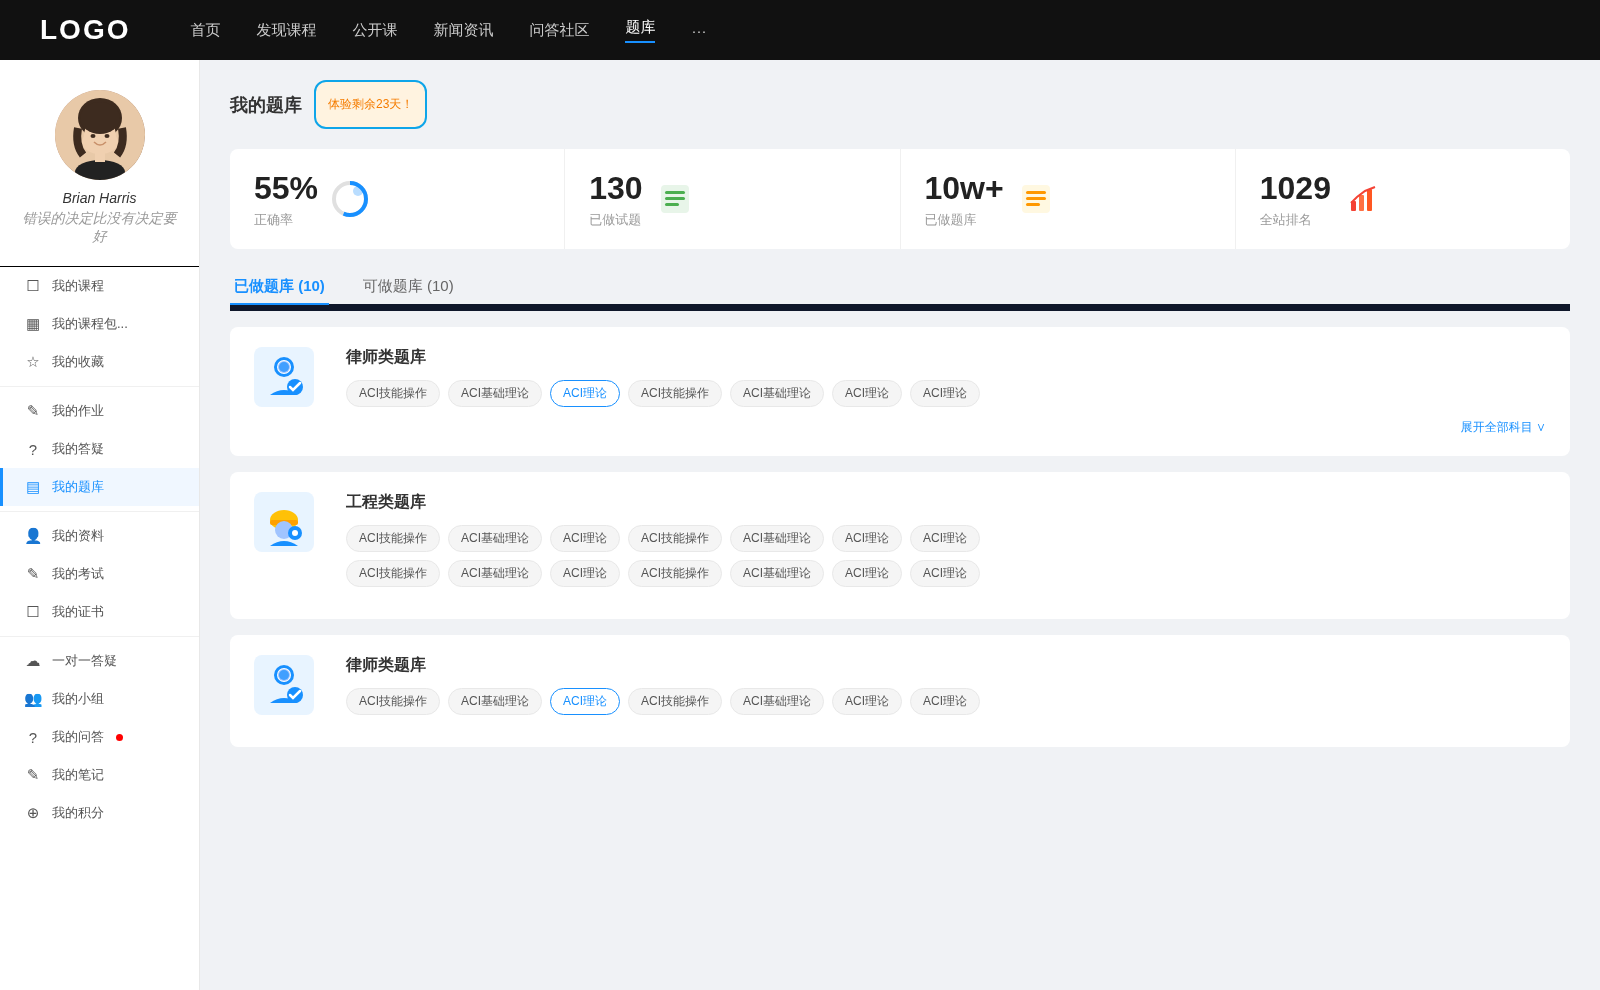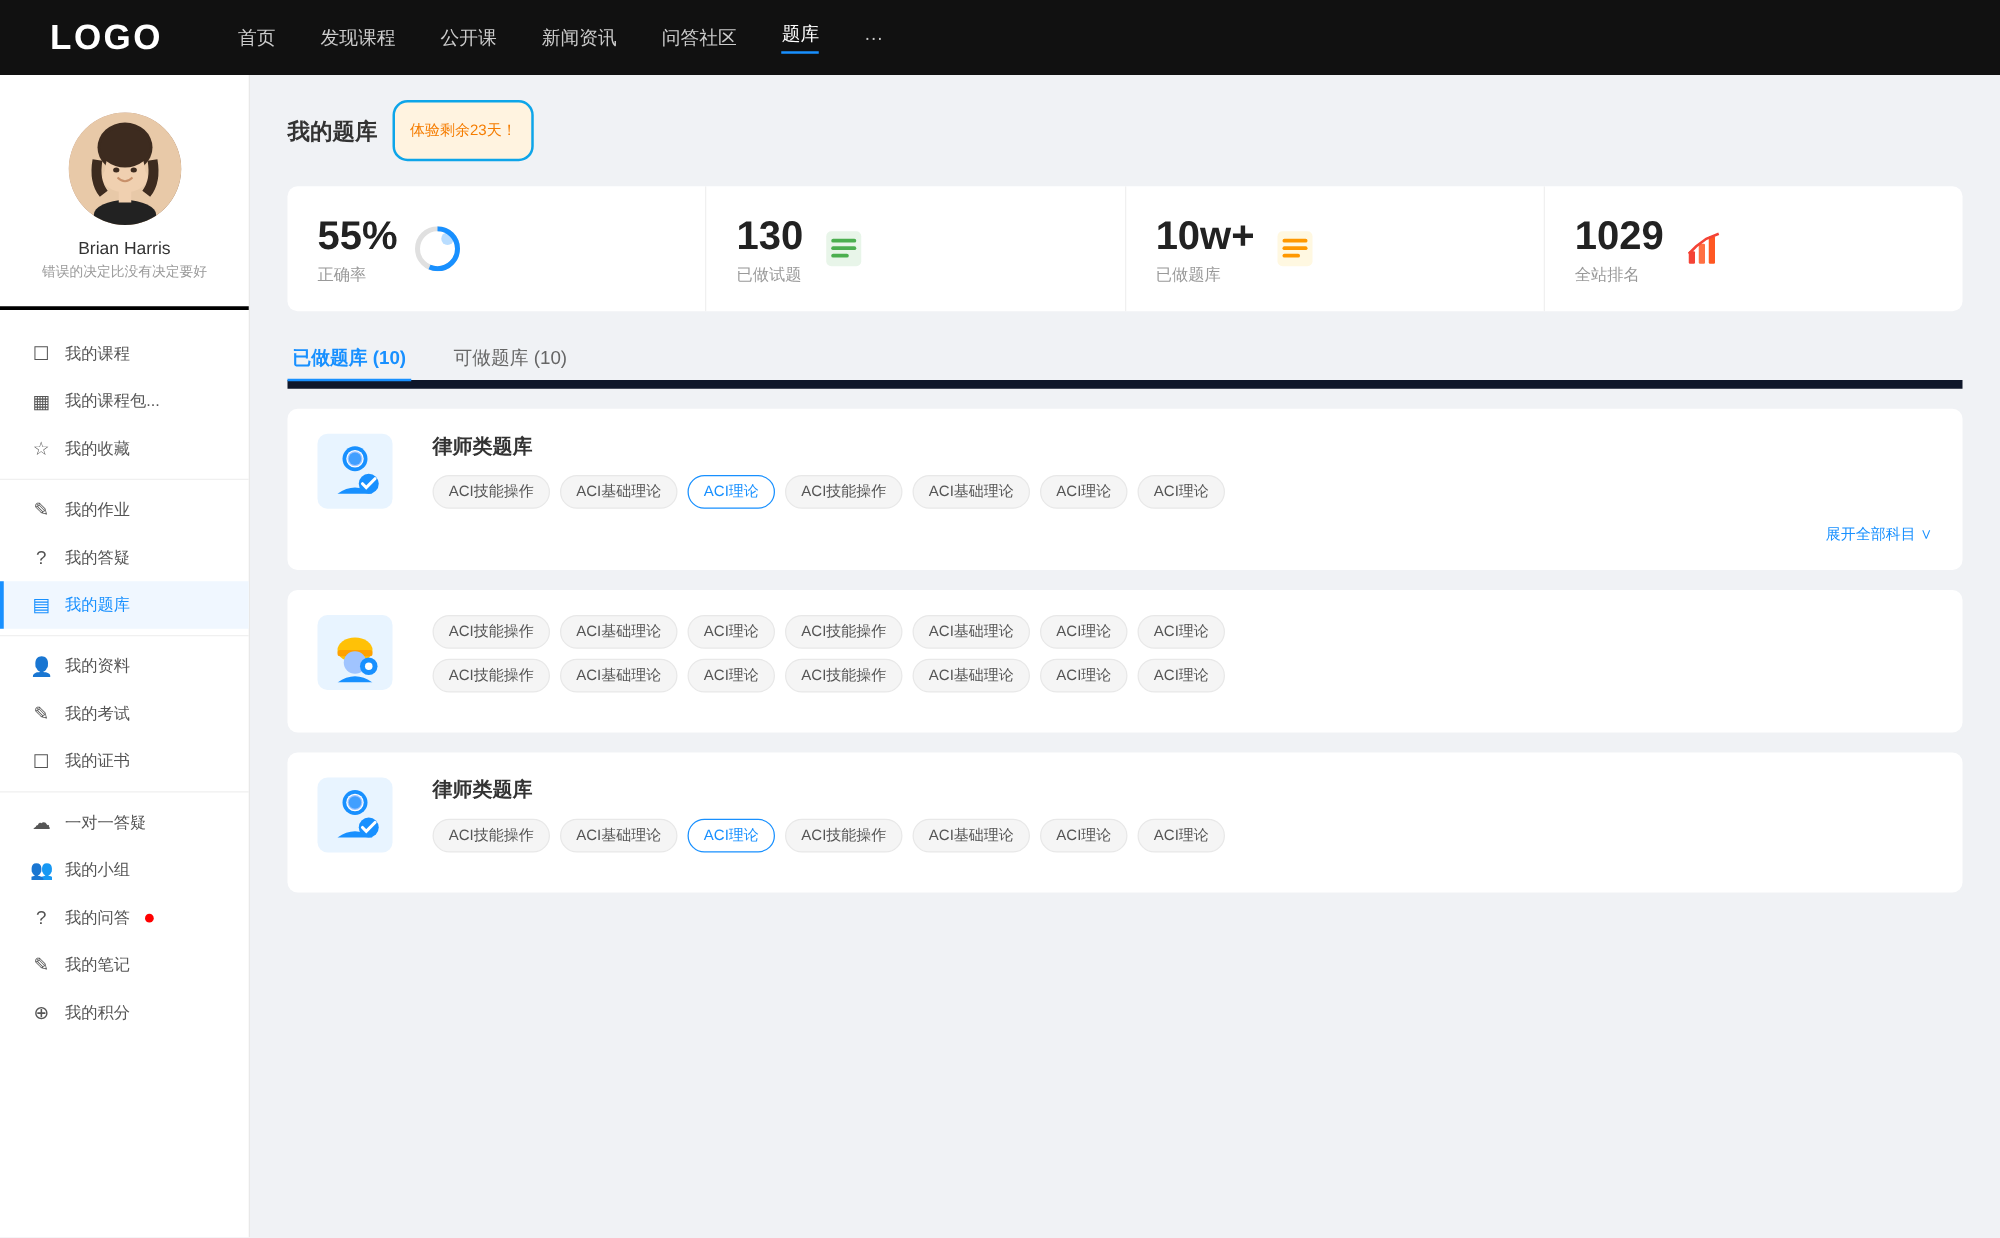--- a/index.html
+++ b/index.html
@@ -96,41 +96,42 @@
       width: 200px;
       background: #fff;
       border-right: 1px solid #e8e8e8;
       padding: 20px 0;
       flex-shrink: 0;
       min-height: calc(100vh - 60px);
     }
     .sidebar-profile {
       text-align: center;
       padding: 10px 20px 20px;
-      border-bottom: 3px solid #000000;
-      margin-bottom: 16px;
+      border-bottom: 1px solid #000000;
+      margin-bottom: 0;
+      font-style: italic;
     }
     .sidebar-avatar {
       width: 90px; height: 90px;
       border-radius: 50%;
       margin: 0 auto 10px;
       background: linear-gradient(135deg, #d4b09a, #a07855);
       overflow: hidden;
       display: flex;
       align-items: center;
       justify-content: center;
     }
     .sidebar-name {
       font-size: 14px;
       font-weight: 500;
       color: #333;
       margin-bottom: 4px;
     }
     .sidebar-motto {
-      font-size: 11px;
+      font-size: 14px;
       color: #999;
     }
     .sidebar-menu {
       list-style: none;
     }
     .sidebar-menu li {
       display: flex;
       align-items: center;
       padding: 10px 24px;
       font-size: 13px;
@@ -553,20 +554,21 @@
 
             <circle cx="24" cy="32" r="9" fill="#a0c4ff"></circle>
 
             <path d="M10 48 Q24 38 38 48" fill="#1890ff"></path>
 
             <circle cx="35" cy="35" r="7" fill="#1890ff"></circle>
             <circle cx="35" cy="35" r="3" fill="#fff"></circle>
           </svg>
         </div>
         <div style="flex:1;">
+          <div class="qbank-title">工程类题库</div>
           <div class="tags-row" style="margin-bottom:8px;">
             <span class="tag">ACI技能操作</span>
             <span class="tag">ACI基础理论</span>
             <span class="tag">ACI理论</span>
             <span class="tag">ACI技能操作</span>
             <span class="tag">ACI基础理论</span>
             <span class="tag">ACI理论</span>
             <span class="tag">ACI理论</span>
           </div>
           <div class="tags-row">

